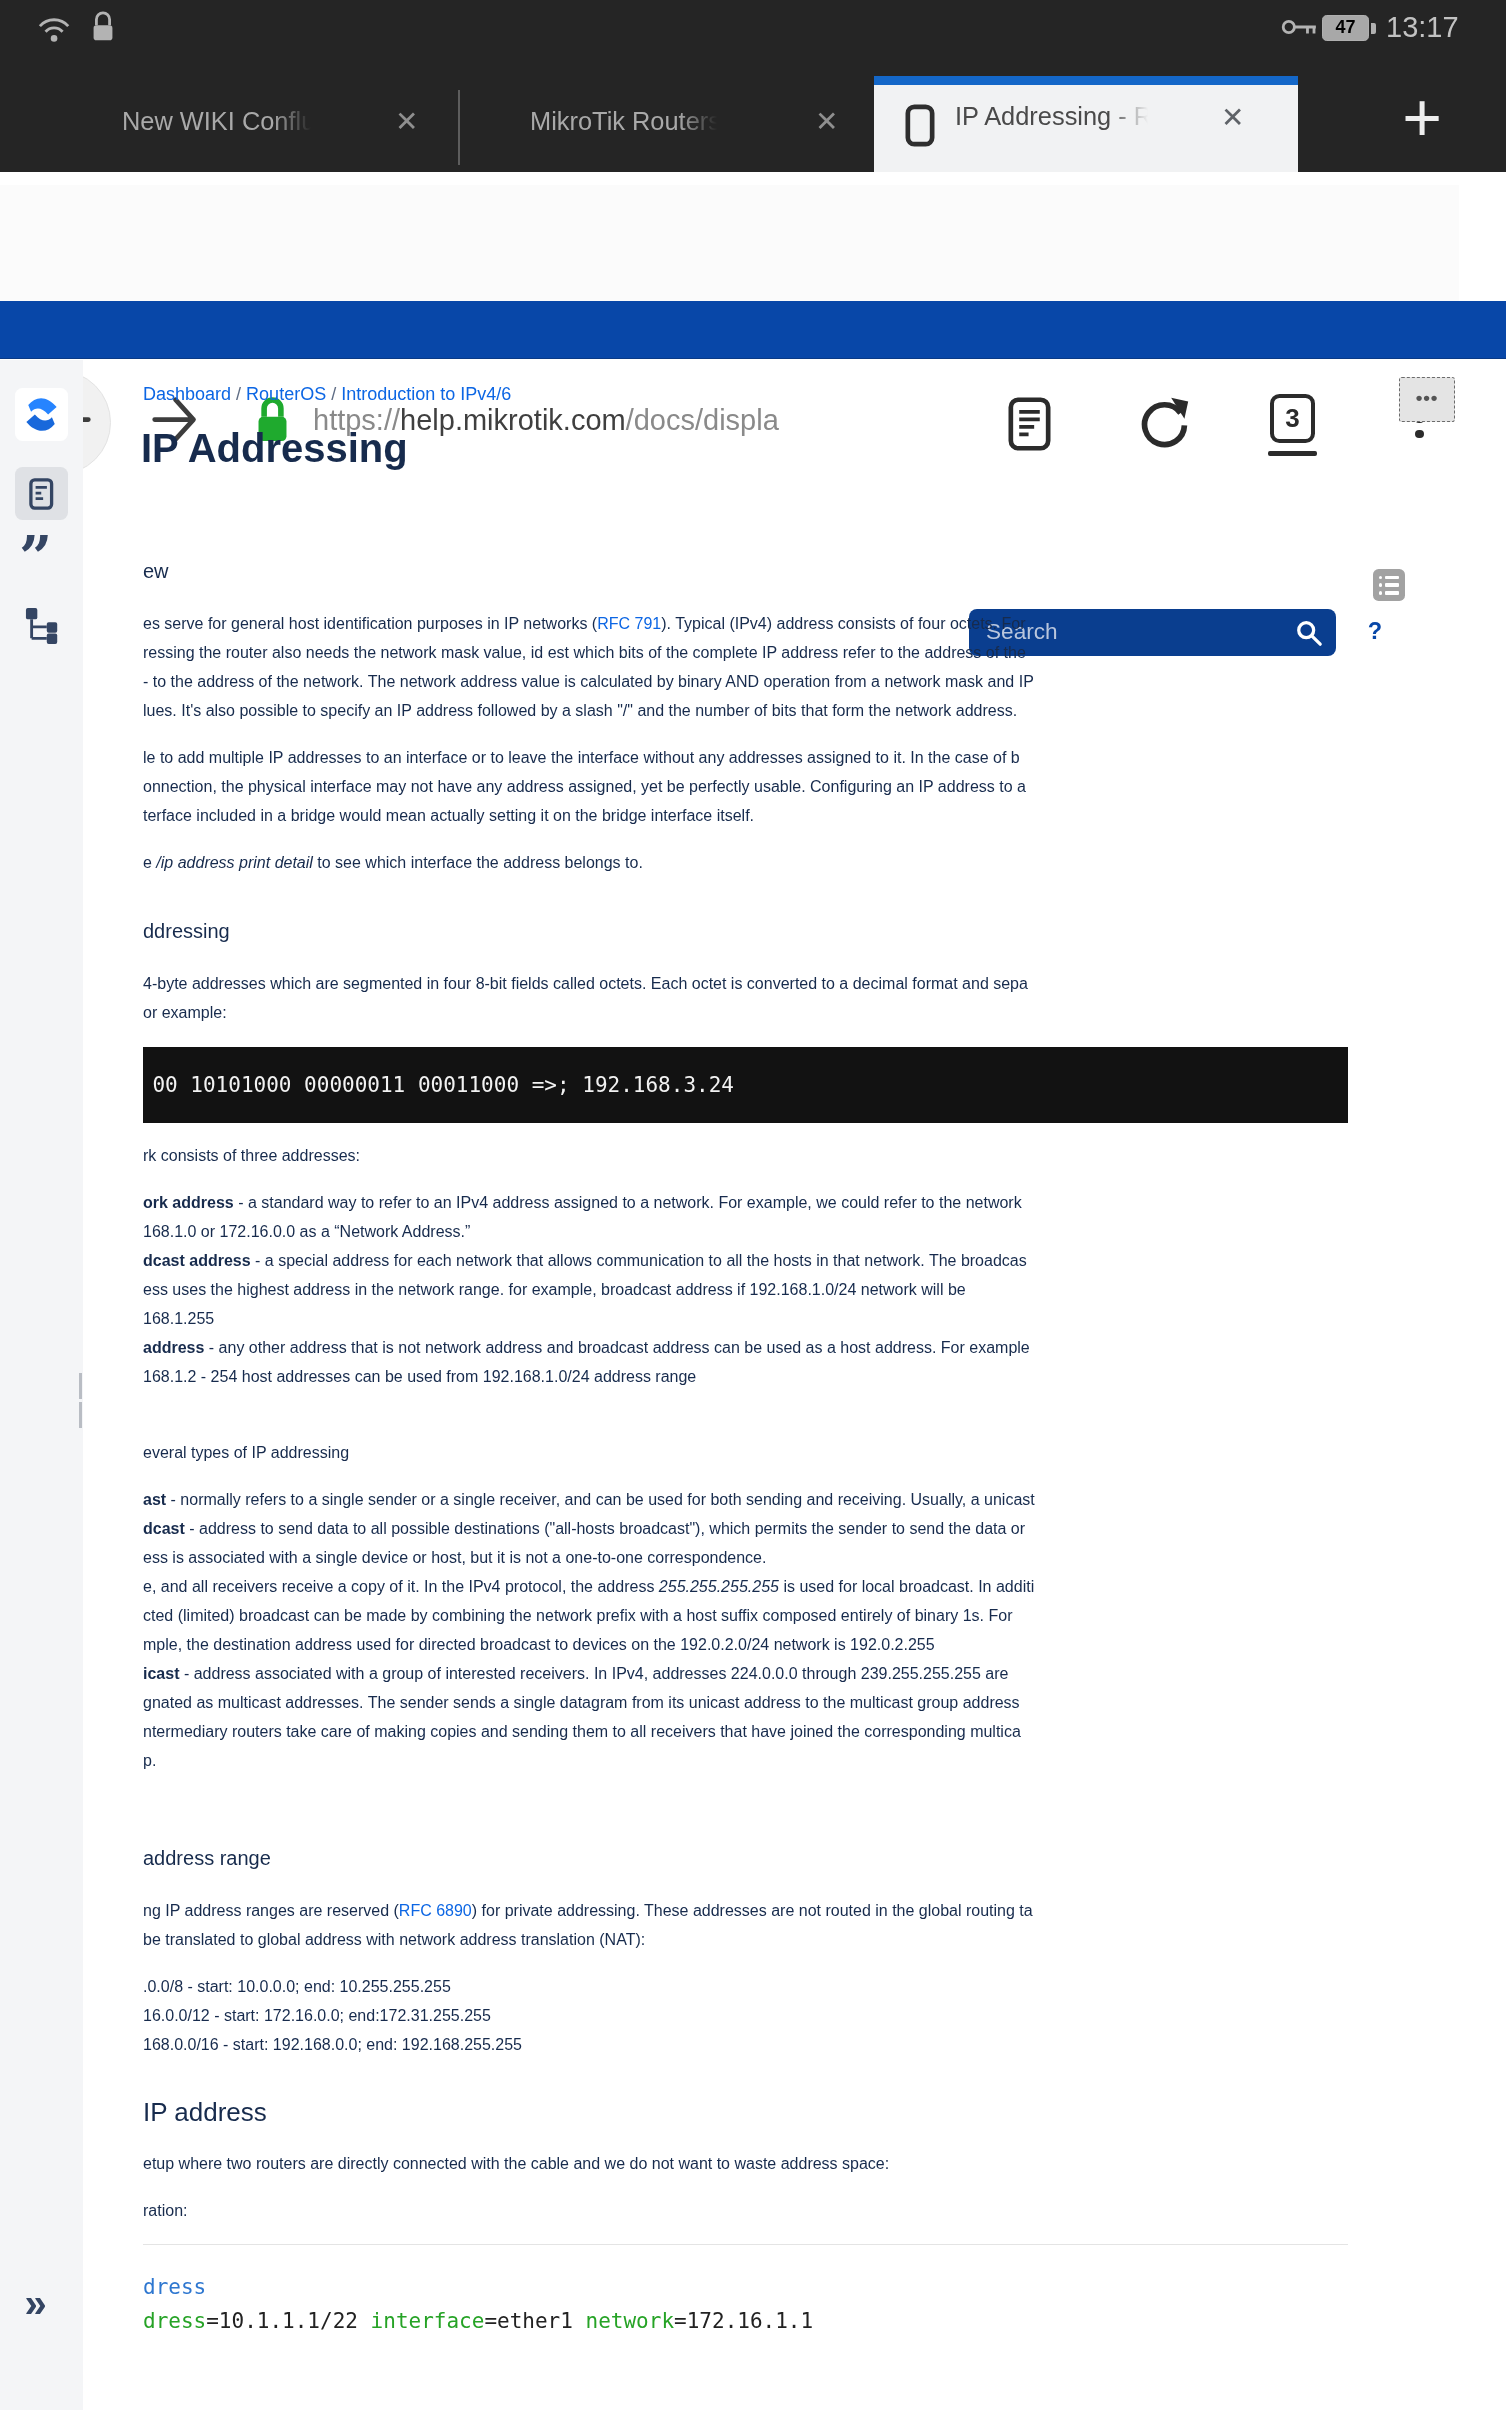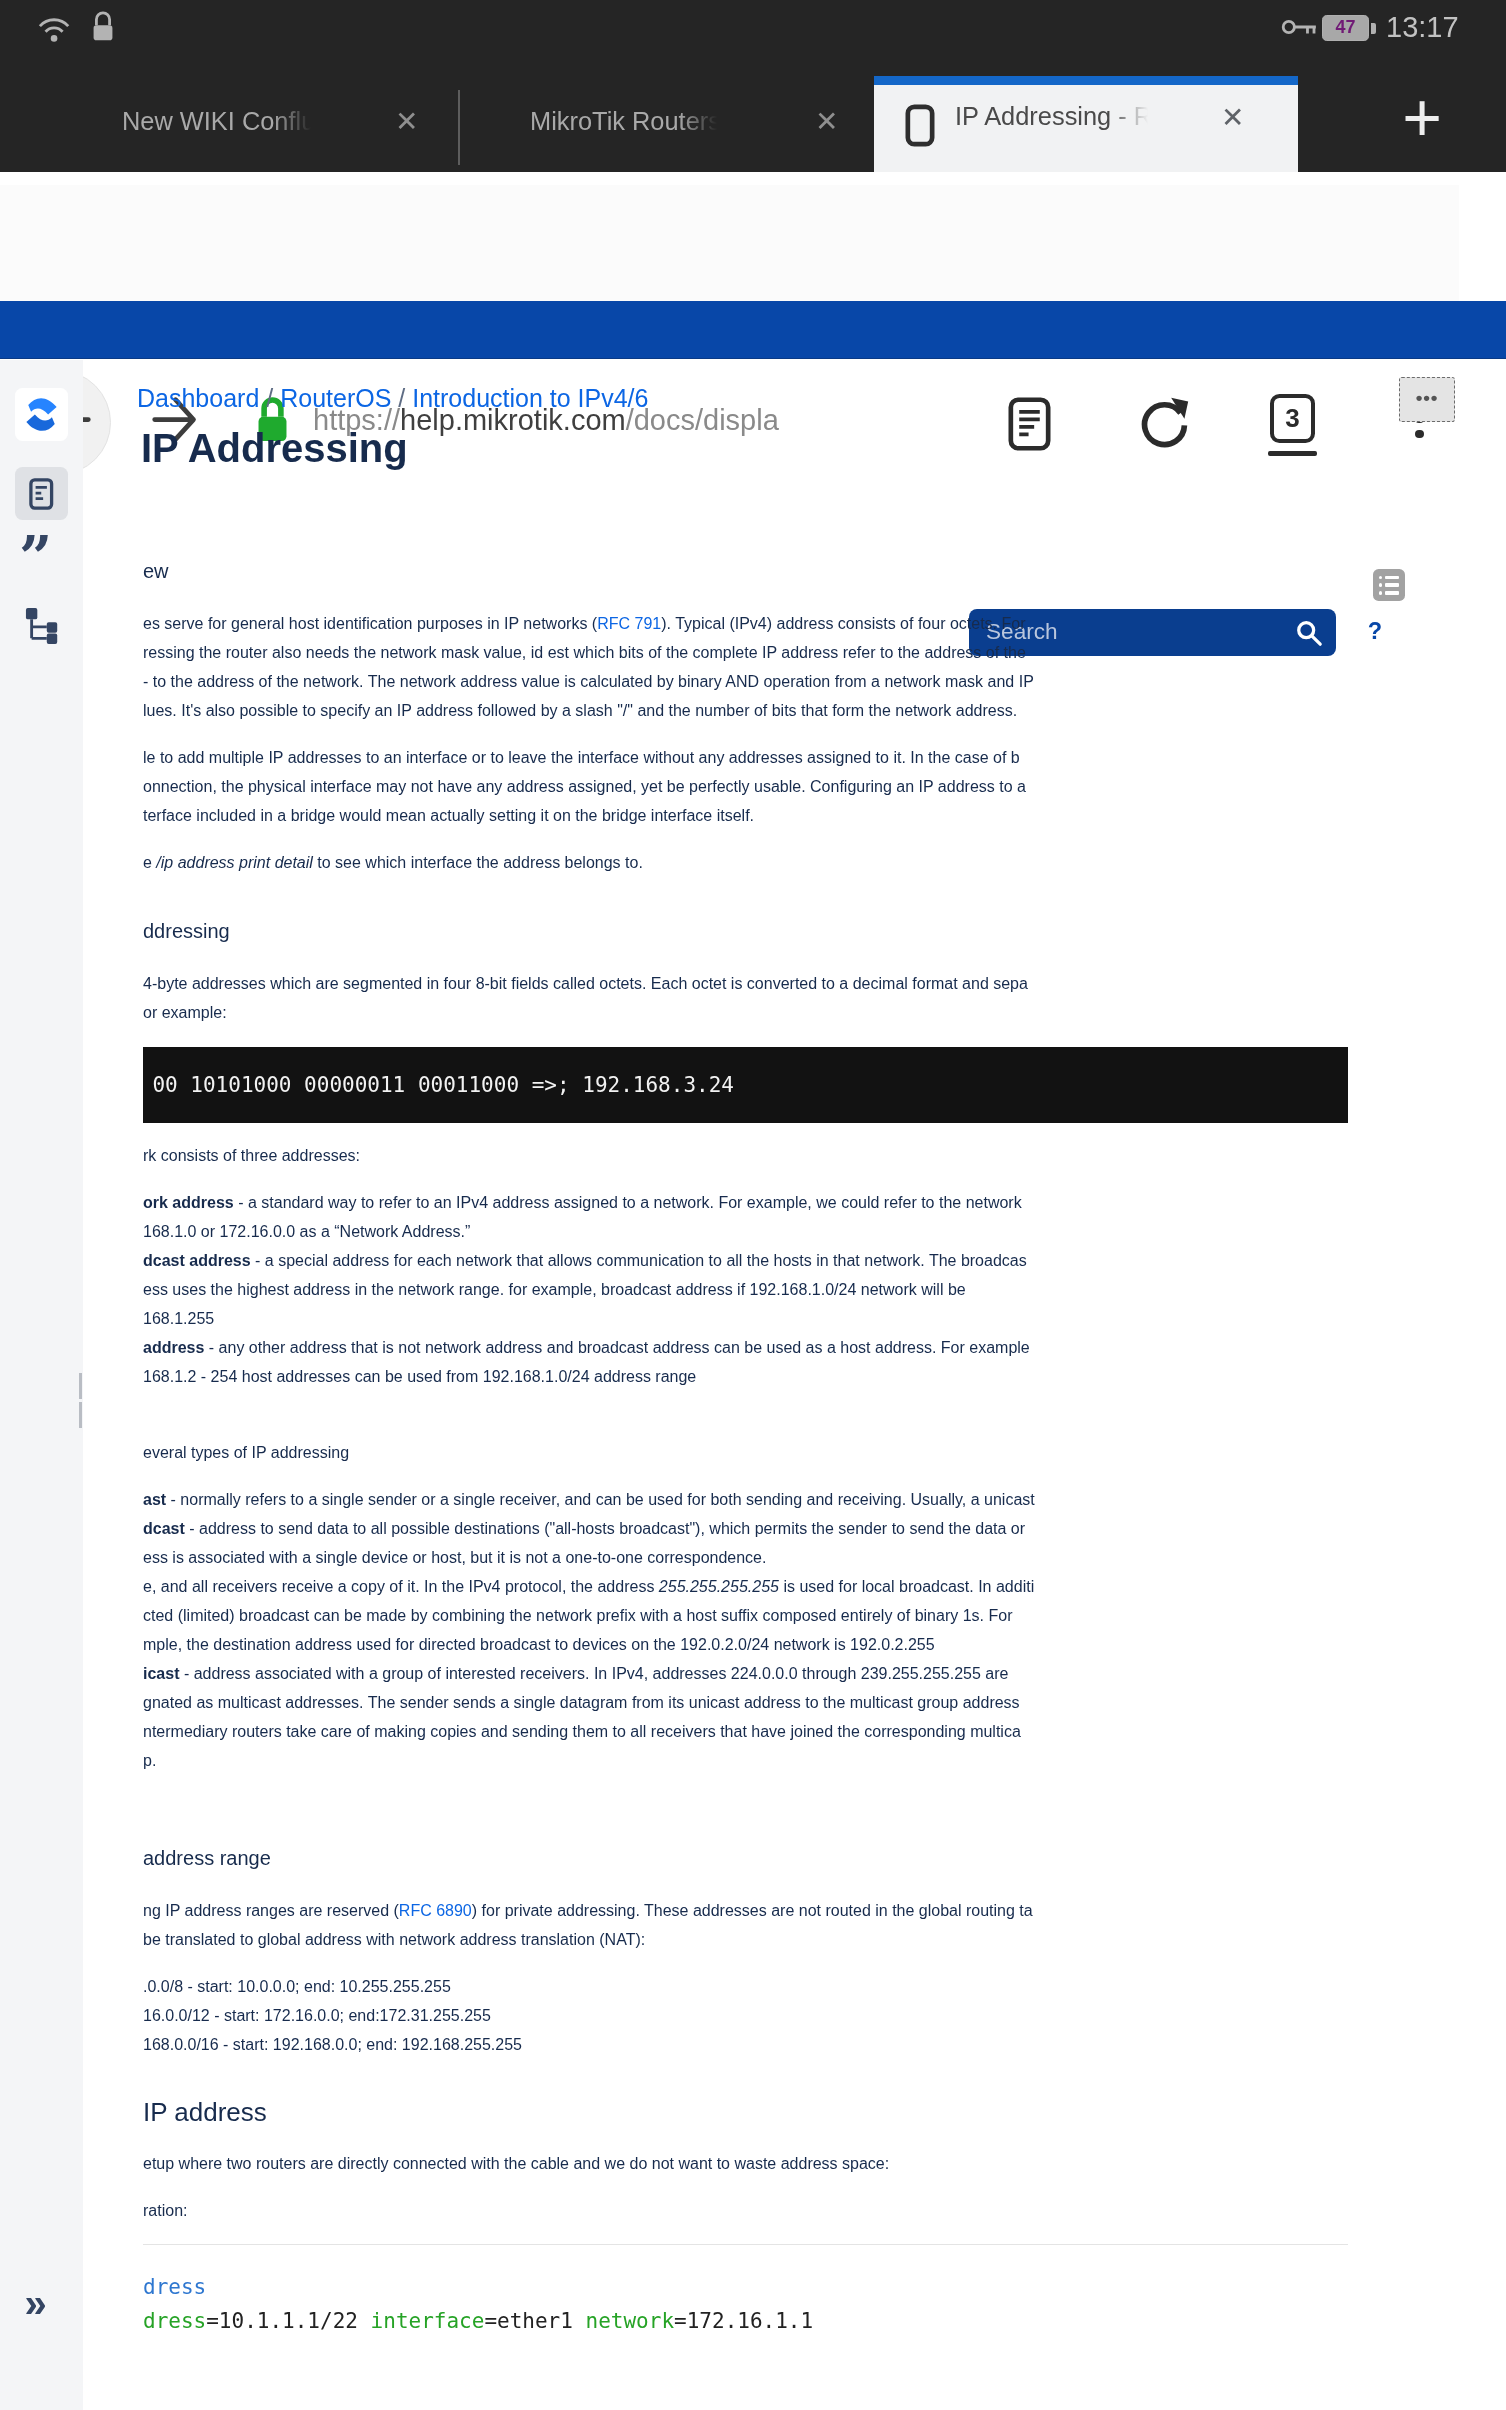--- a/index.html
+++ b/index.html
@@ -5,21 +5,21 @@
   * { margin:0; padding:0; box-sizing:border-box; }
   html,body { width:1507px; height:2411px; overflow:hidden; background:#fff;
               font-family:"Liberation Sans", sans-serif; }
   .abs { position:absolute; }
   #screen { position:relative; width:1507px; height:2411px; background:#fff; }
 
   
   #statusbar { left:0; top:0; width:1507px; height:55px; background:#252525; }
   .st-icon { stroke:#b3b3b3; fill:none; stroke-width:3; }
   #battery { left:1322px; top:15px; width:47px; height:26px; border:1.9px solid #b0b0b0;
-             border-radius:4.7px; background:#a8a8a8; color:#701a75; font-size:18px; font-weight:bold;
+             border-radius:4.7px; background:#a8a8a8; color:#000000; font-size:18px; font-weight:bold;
              text-align:center; line-height:22.6px; }
   #battery-nub { left:1371px; top:22.6px; width:4.7px; height:11.3px; background:#b0b0b0; border-radius:0 1.9px 1.9px 0; }
   #clock { left:1386px; top:11.3px; font-size:29px; color:#c2c2c2; }
 
   
   #tabbar { left:0; top:55px; width:1507px; height:117px; background:#252525; }
   .tab-label { font-size:25.4px; color:#a9a9a9; white-space:nowrap;
        -webkit-mask-image:linear-gradient(90deg,#000 78%,transparent 98%);
        mask-image:linear-gradient(90deg,#000 78%,transparent 98%); }
   .tab-close { font-size:28px; color:#8f8f8f; }
@@ -63,21 +63,21 @@
   
   #sidebar { left:0; top:360px; width:83px; height:2051px; background:#f4f5f7; }
   .side-tile { position:absolute; left:15px; width:53px; height:53px; border-radius:7.5px; }
   #tile-logo { top:28px; background:#fff; }
   #tile-pages { top:107px; background:#dfe1e5; }
   #side-quotes { position:absolute; left:19px; top:169px; font-family:"DejaVu Serif", serif;
                  font-size:58px; font-weight:bold; color:#344563; line-height:56px; }
   #side-expand { position:absolute; left:24.5px; top:1921px; font-size:40px; font-weight:bold; color:#344563; }
 
   
-  #breadcrumb { left:137px; top:384px; font-size:25px; color:#5e6c84; }
+  #breadcrumb { left:143px; top:384px; font-size:18px; color:#5e6c84; }
   #breadcrumb a { color:#0c66e4; text-decoration:none; }
   #page-title { left:141px; top:426px; font-size:40px; font-weight:600; color:#172b4d; }
   #page-options { left:1399px; top:377px; width:56px; height:45px; background:#e4e4e4;
                   border:1.9px dashed #6b6b6b; border-radius:2.8px; color:#555; font-size:19px;
                   font-weight:bold; text-align:center; line-height:40px; letter-spacing:0.9px; }
   #toc-btn { left:1373px; top:569px; width:32px; height:32px; background:#a2a2a2; border-radius:5.6px;
              padding:6.6px 5.6px; }
   .toc-row { height:3.8px; margin-bottom:3.8px; display:flex; }
   .toc-row .d { width:3.8px; height:3.8px; background:#fff; border-radius:50%; margin-right:2.8px; }
   .toc-row .b { flex:1; height:3.8px; background:#fff; border-radius:0.9px; }

